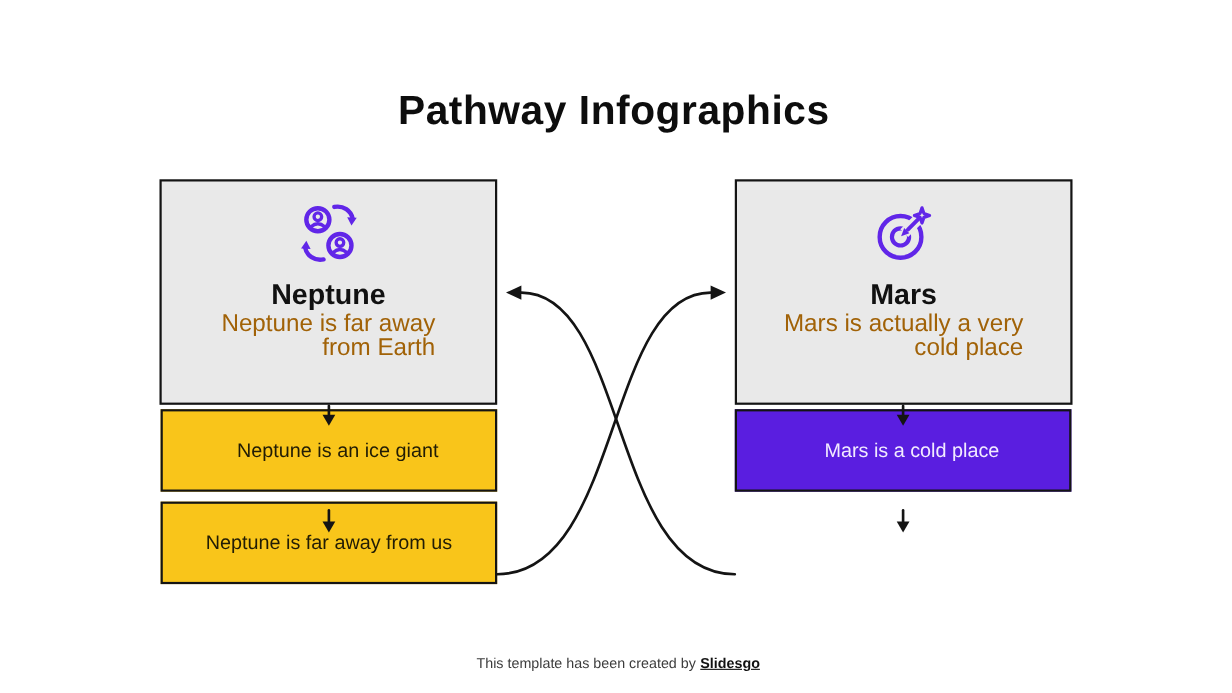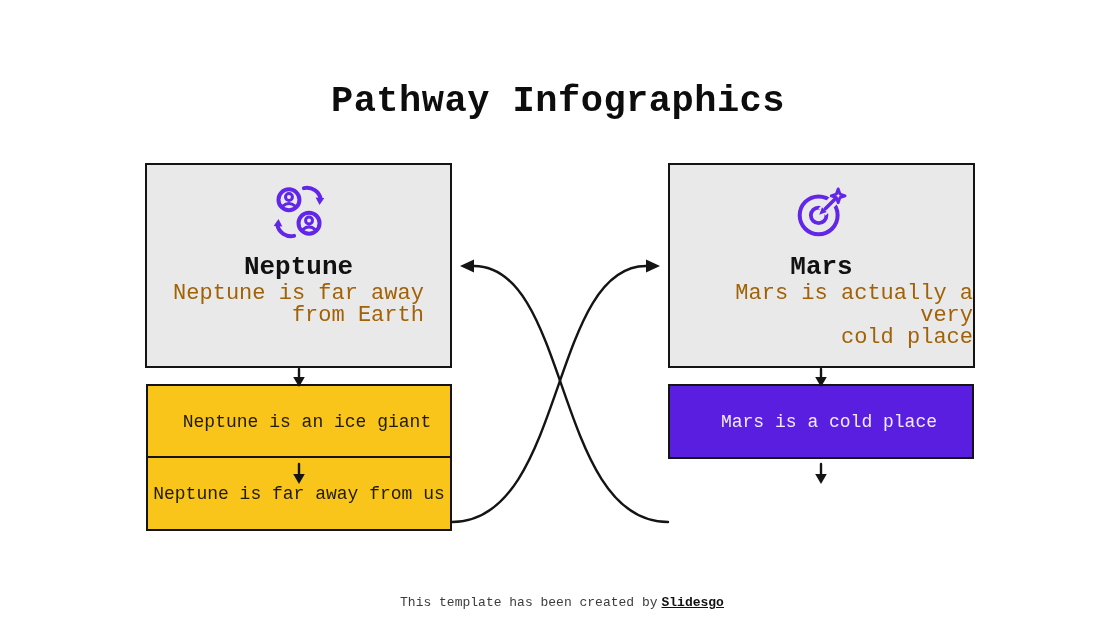--- a/index.html
+++ b/index.html
@@ -1,21 +1,21 @@
 <!DOCTYPE html>
 <html><head>
 <meta charset="utf-8">
 <style>
   html, body { margin: 0; padding: 0; background: #ffffff; }
   .slide {
     position: relative;
     width: 1116px;
     height: 630px;
     background: #ffffff;
-    font-family: Liberation Mono, monospace;
+    font-family: Liberation Sans, sans-serif;
     overflow: hidden;
   }
   .page-title {
     position: absolute;
     top: 80px;
     left: 0;
     width: 100%;
     margin: 0;
     text-align: center;
     font-size: 37px;
@@ -61,21 +61,21 @@
     border: 2.5px solid #141414;
     box-sizing: border-box;
     display: flex;
     align-items: center;
     justify-content: center;
     font-size: 18px;
     text-align: center;
   }
   .step.col-left  { left: 146px; }
   .step.col-right { left: 668px; }
-  .step.row-1 { top: 384px; padding-left: 16px; }
+  .step.row-1 { top: 372px; padding-left: 16px; }
   .step.row-2 { top: 456px; }
   .step.yellow { background: #f9c51a; color: #211c05; }
   .step.purple { background: #5a1ee0; color: #f2ebff; }
   .overlay {
     position: absolute;
     top: 0; left: 0;
     width: 1120px; height: 630px;
     pointer-events: none;
   }
   .footer {

